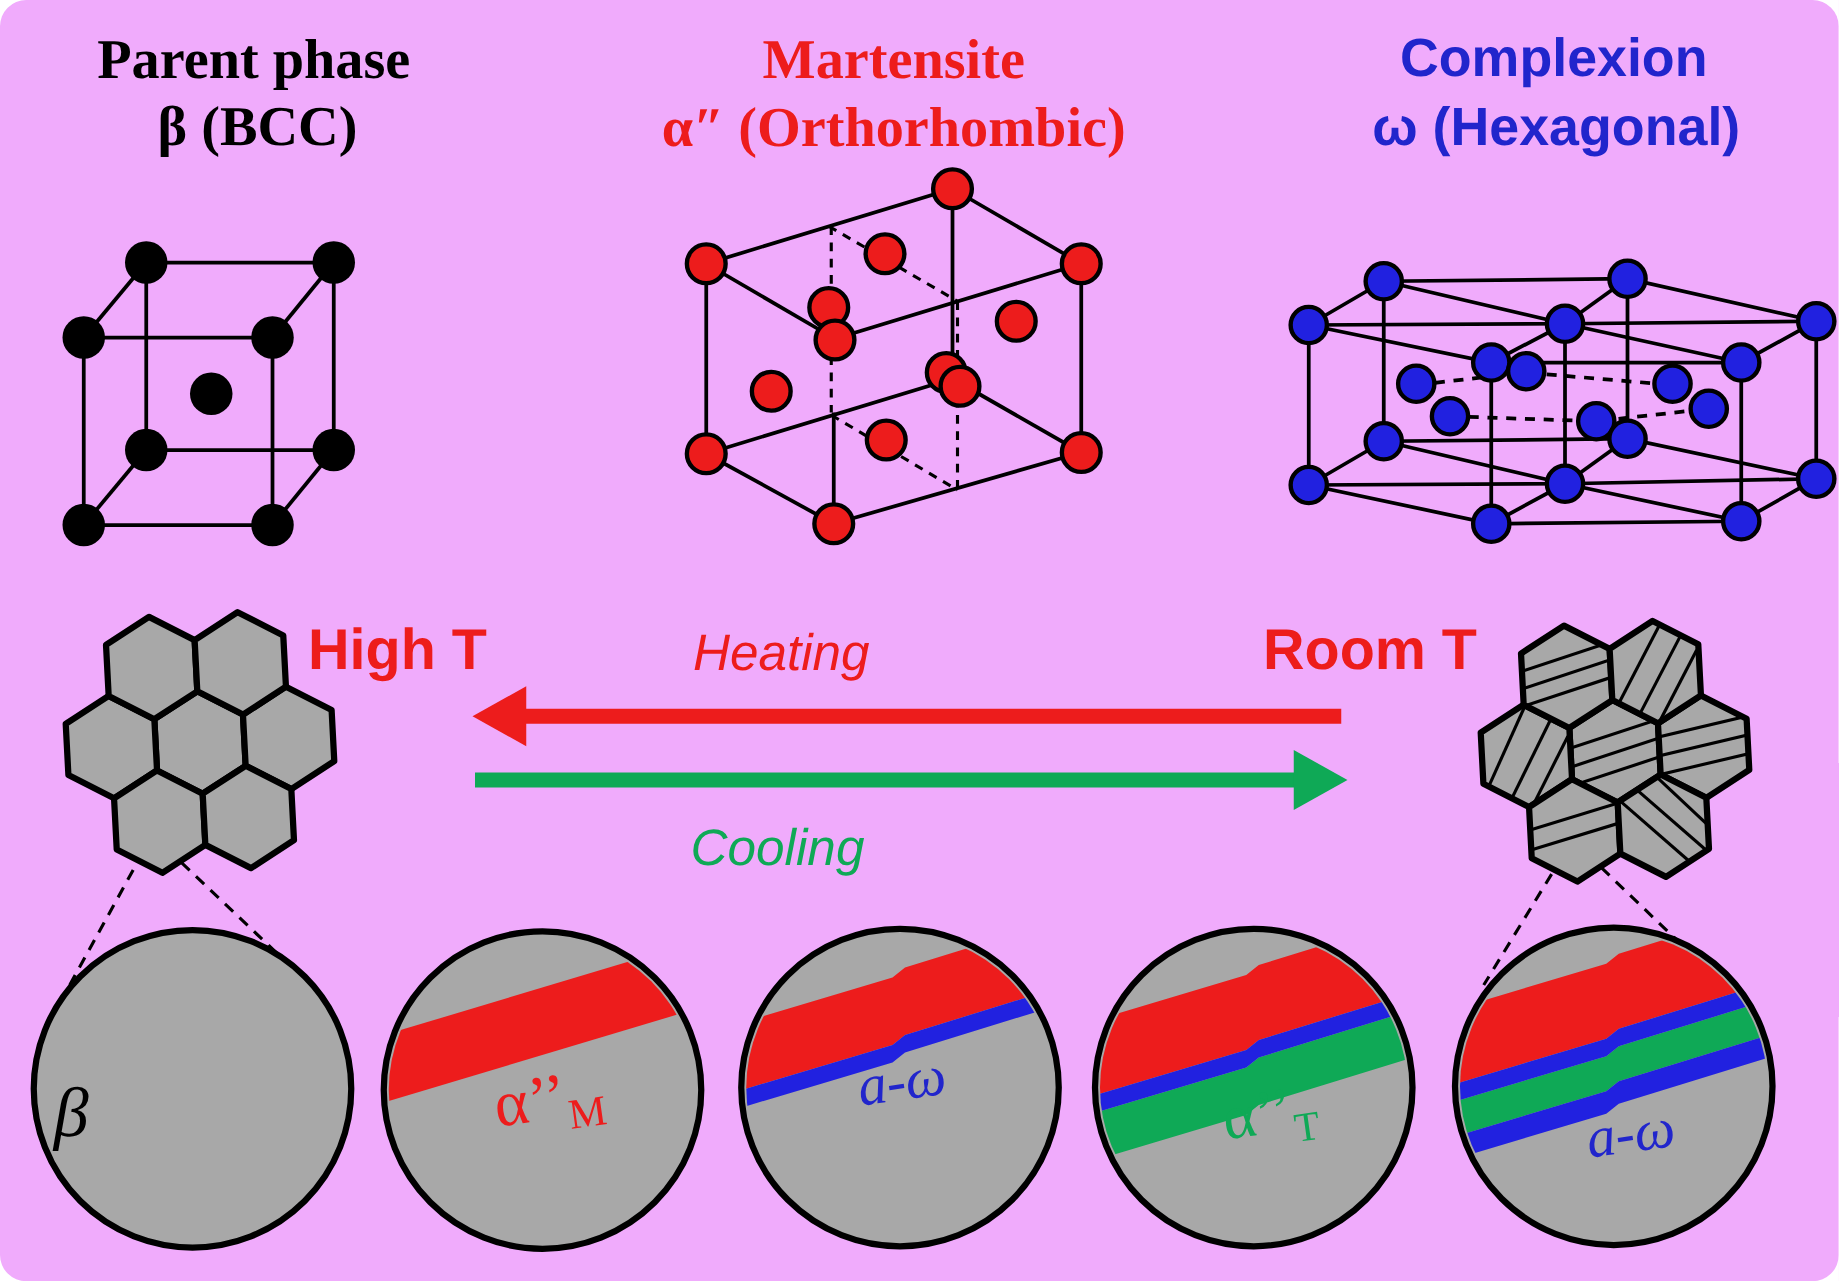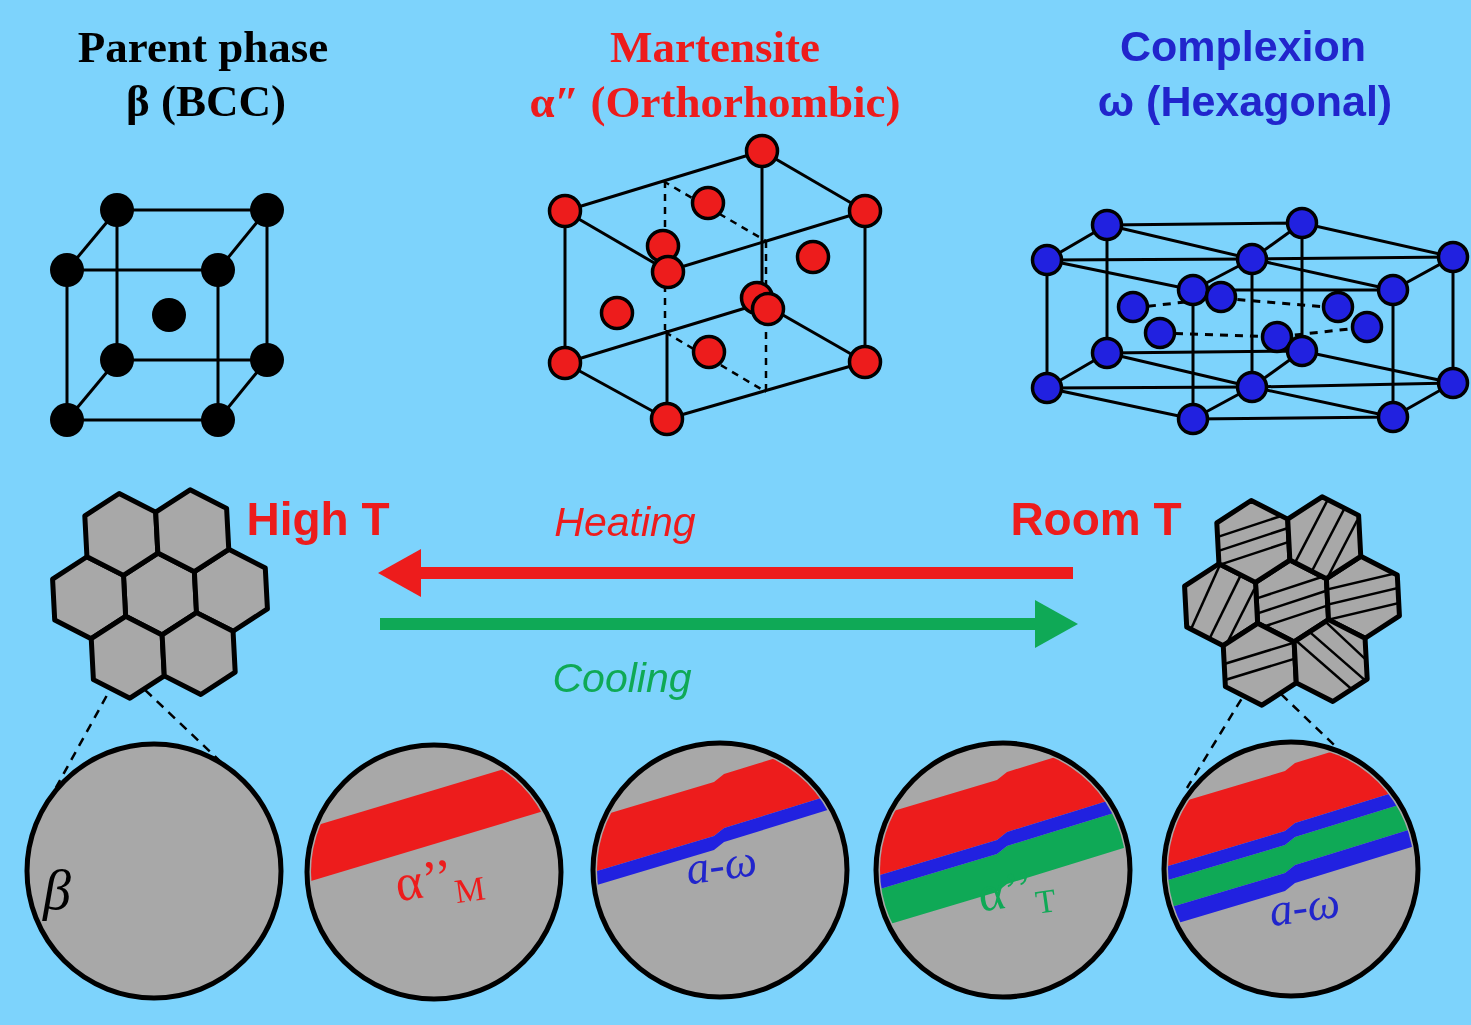--- a/index.html
+++ b/index.html
@@ -1,16 +1,16 @@
 <!DOCTYPE html>
 <html><head>
 <meta charset="utf-8">
 <style>
   html,body{margin:0;padding:0;background:#ffffff;}
-  .stage{width:1471px;height:1025px;position:relative;background:#7dd3fc;overflow:hidden;}
+  .stage{width:1471px;height:1025px;position:relative;background:#f0abfc;overflow:hidden;border-radius:21px;}
   svg{display:block;}
   .serifB{font-family:"Liberation Serif","DejaVu Serif",serif;font-weight:bold;}
   .serifI{font-family:"Liberation Serif","DejaVu Serif",serif;font-style:italic;}
   .serif{font-family:"Liberation Serif","DejaVu Serif",serif;}
   .sansB{font-family:"Liberation Sans","DejaVu Sans",sans-serif;font-weight:bold;}
   .sansI{font-family:"Liberation Sans","DejaVu Sans",sans-serif;font-style:italic;font-weight:500;}
 </style>
 </head>
 <body>
 

